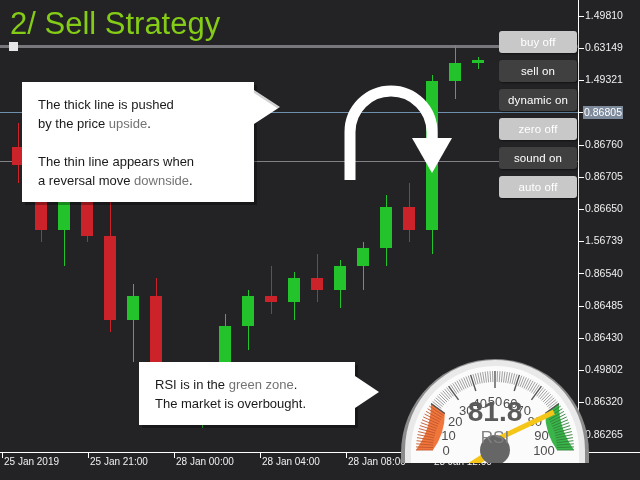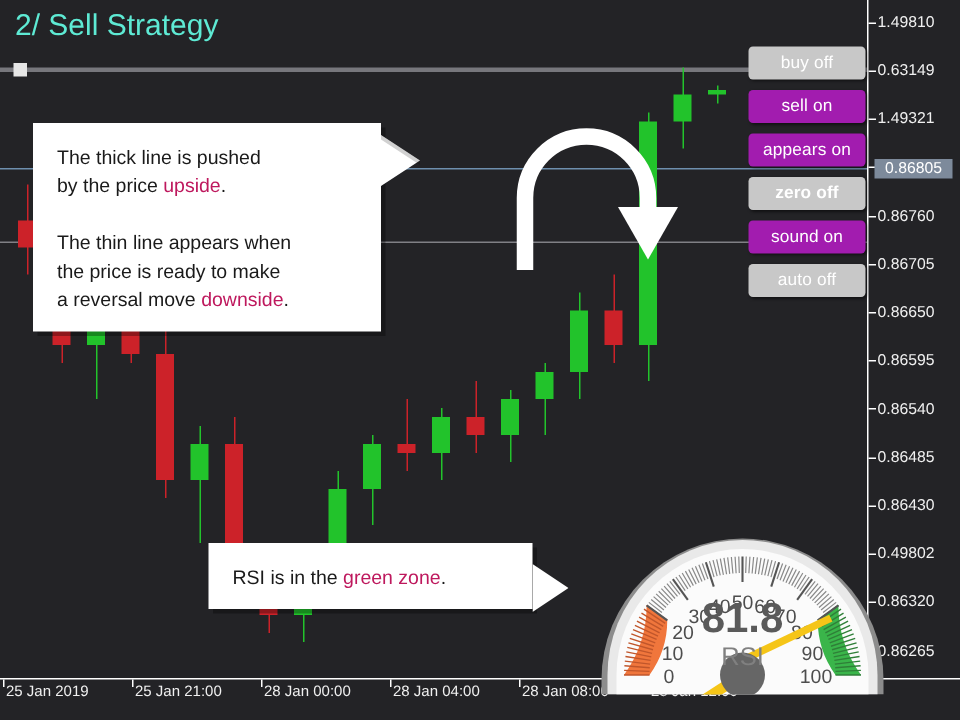--- a/index.html
+++ b/index.html
@@ -32,21 +32,21 @@
   .price-tick{
     position:absolute;left:0;width:62px;height:14px;
     color:#f0f0f0;font-size:10.5px;line-height:14px;
     white-space:nowrap;
   }
   .price-tick .dash{
     display:inline-block;width:5px;height:1px;background:#ffffff;
     vertical-align:middle;margin-right:1px;margin-left:0px;
   }
   .price-hi{
-    position:absolute;left:4px;width:52px;height:13px;
+    position:absolute;left:4px;width:40px;height:13px;
     background:#7d8a9b;color:#ffffff;font-size:10.5px;line-height:13px;
     text-align:center;
   }
 
   
   #time-axis{
     position:absolute;left:0;bottom:0;width:640px;height:28px;
     background:#232326;
     border-top:1px solid #ffffff;
     box-sizing:border-box;
@@ -78,49 +78,49 @@
   
   .callout{
     position:absolute;background:#ffffff;
     box-shadow:3px 3px 0 rgba(0,0,0,0.30);
     color:#1a1a1a;
   }
   .callout .ctext{
     padding:13px 14px 12px 16px;
     font-size:13px;line-height:19px;
   }
-  .callout .muted{color:#be185d;}
+  .callout .muted{color:#737373;}
   .callout .tail{
     position:absolute;width:0;height:0;
   }
 
   
   #btn-panel{position:absolute;right:63px;top:31px;width:0;}
   .sbtn{
     position:absolute;right:0;width:78px;height:22px;
     border-radius:3px;
     font-size:11.5px;line-height:22px;text-align:center;
     color:#ffffff;letter-spacing:0.1px;
     box-shadow:1px 1px 2px rgba(0,0,0,0.5);
     user-select:none;
   }
   .sbtn.off{background:#c8c8c8;color:#ffffff;}
-  .sbtn.on{background:#a21caf;color:#ffffff;}
+  .sbtn.on{background:#404040;color:#ffffff;}
 
   
   #arrow{position:absolute;left:338px;top:70px;width:120px;height:110px;}
 
   
   #gauge{
     position:absolute;left:397px;top:303px;width:196px;height:160px;
   }
 
   #title{
     position:absolute;left:10px;top:6px;
-    color:#5eead4;font-size:20px;letter-spacing:0px;
+    color:#84cc16;font-size:31px;letter-spacing:0px;
     font-weight:400;
   }
 </style>
 </head>
 <body>
 
 <div id="app">
 
   <div id="chart-area">
     <div id="chart-inner">
@@ -230,21 +230,21 @@
   <div id="title">2/ Sell Strategy</div>
 
   <div id="price-axis">
       <div class="price-tick" style="top: 8px;"><span class="dash"></span><span>1.49810</span></div>
       <div class="price-tick" style="top: 40.2px;"><span class="dash"></span><span>0.63149</span></div>
       <div class="price-tick" style="top: 72.4px;"><span class="dash"></span><span>1.49321</span></div>
       <div class="price-tick" style="top: 104.6px;"><span class="dash"></span><span>0.86815</span></div>
       <div class="price-tick" style="top: 136.8px;"><span class="dash"></span><span>0.86760</span></div>
       <div class="price-tick" style="top: 169px;"><span class="dash"></span><span>0.86705</span></div>
       <div class="price-tick" style="top: 201.2px;"><span class="dash"></span><span>0.86650</span></div>
-      <div class="price-tick" style="top: 233.4px;"><span class="dash"></span><span>0.86595</span></div>
+      <div class="price-tick" style="top: 233.4px;"><span class="dash"></span><span>1.56739</span></div>
       <div class="price-tick" style="top: 265.6px;"><span class="dash"></span><span>0.86540</span></div>
       <div class="price-tick" style="top: 297.8px;"><span class="dash"></span><span>0.86485</span></div>
       <div class="price-tick" style="top: 330px;"><span class="dash"></span><span>0.86430</span></div>
       <div class="price-tick" style="top: 362.2px;"><span class="dash"></span><span>0.49802</span></div>
       <div class="price-tick" style="top: 394.4px;"><span class="dash"></span><span>0.86320</span></div>
       <div class="price-tick" style="top: 426.6px;"><span class="dash"></span><span>0.86265</span></div>
       <div class="price-hi" style="top: 106px;">0.86805</div>
     </div>
 
   <div id="time-axis">
@@ -252,56 +252,54 @@
       <div class="time-tick" style="left: 88px;"><span class="vbar"></span><span class="tlabel">25 Jan 21:00</span></div>
       <div class="time-tick" style="left: 174px;"><span class="vbar"></span><span class="tlabel">28 Jan 00:00</span></div>
       <div class="time-tick" style="left: 260px; text-align: center;"><span class="vbar"></span><span class="tlabel">28 Jan 04:00</span></div>
       <div class="time-tick" style="left: 346px;"><span class="vbar"></span><span class="tlabel">28 Jan 08:00</span></div>
       <div class="time-tick" style="left: 432px;"><span class="vbar"></span><span class="tlabel">28 Jan 12:00</span></div>
     </div>
 
   <div id="btn-panel">
       <div class="sbtn off" style="top: 0px;">buy off</div>
       <div class="sbtn on" style="top: 29px;">sell on</div>
-      <div class="sbtn on" style="top: 58px;">appears on</div>
-      <div class="sbtn off" style="top: 87px; font-weight: bold;">zero off</div>
+      <div class="sbtn on" style="top: 58px;">dynamic on</div>
+      <div class="sbtn off" style="top: 87px;">zero off</div>
       <div class="sbtn on" style="top: 116px;">sound on</div>
       <div class="sbtn off" style="top: 145px;">auto off</div>
     </div>
 
   <div class="callout" id="callout-top" style="left:22px;top:82px;width:232px;">
     <div class="ctext">
       <div>
         <span>The thick line is pushed</span>
       </div>
       <div>
         <span>by the price </span><span class="muted">upside</span><span>.</span>
       </div>
       <div style="height:19px;"></div>
       <div>
         <span>The thin line appears when</span>
       </div>
       <div>
-        <span>the price is ready to make</span>
-      </div>
-      <div>
         <span>a reversal move </span><span class="muted">downside</span><span>.</span>
       </div>
     </div>
     <svg class="tail" style="left:232px;top:8px;width:26px;height:38px;" viewBox="0 0 26 38">
       <polygon points="0,0 26,17 0,34" fill="#ffffff"></polygon>
       <polygon points="0,3 26,20 26,17 0,0" fill="rgba(0,0,0,0.18)"></polygon>
     </svg>
   </div>
 
   <div class="callout" id="callout-bottom" style="left:139px;top:362px;width:216px;">
     <div class="ctext">
       <div>
         <span>RSI is in the </span><span class="muted">green zone</span><span>.</span>
       </div>
+      <div>The market is overbought.</div>
     </div>
     <svg class="tail" style="left:216px;top:14px;width:24px;height:36px;" viewBox="0 0 24 36">
       <polygon points="0,0 24,16 0,32" fill="#ffffff"></polygon>
     </svg>
   </div>
 
   <svg id="gauge" viewBox="0 0 196 160">
 
     <path d="M 4,150 A 94,94 0 0 1 192,150 L 192,160 L 4,160 Z" fill="#8c8c8c"></path>
     <path d="M 8,147 A 90,90 0 0 1 188,147 L 188,160 L 8,160 Z" fill="#e9e9e9"></path>

